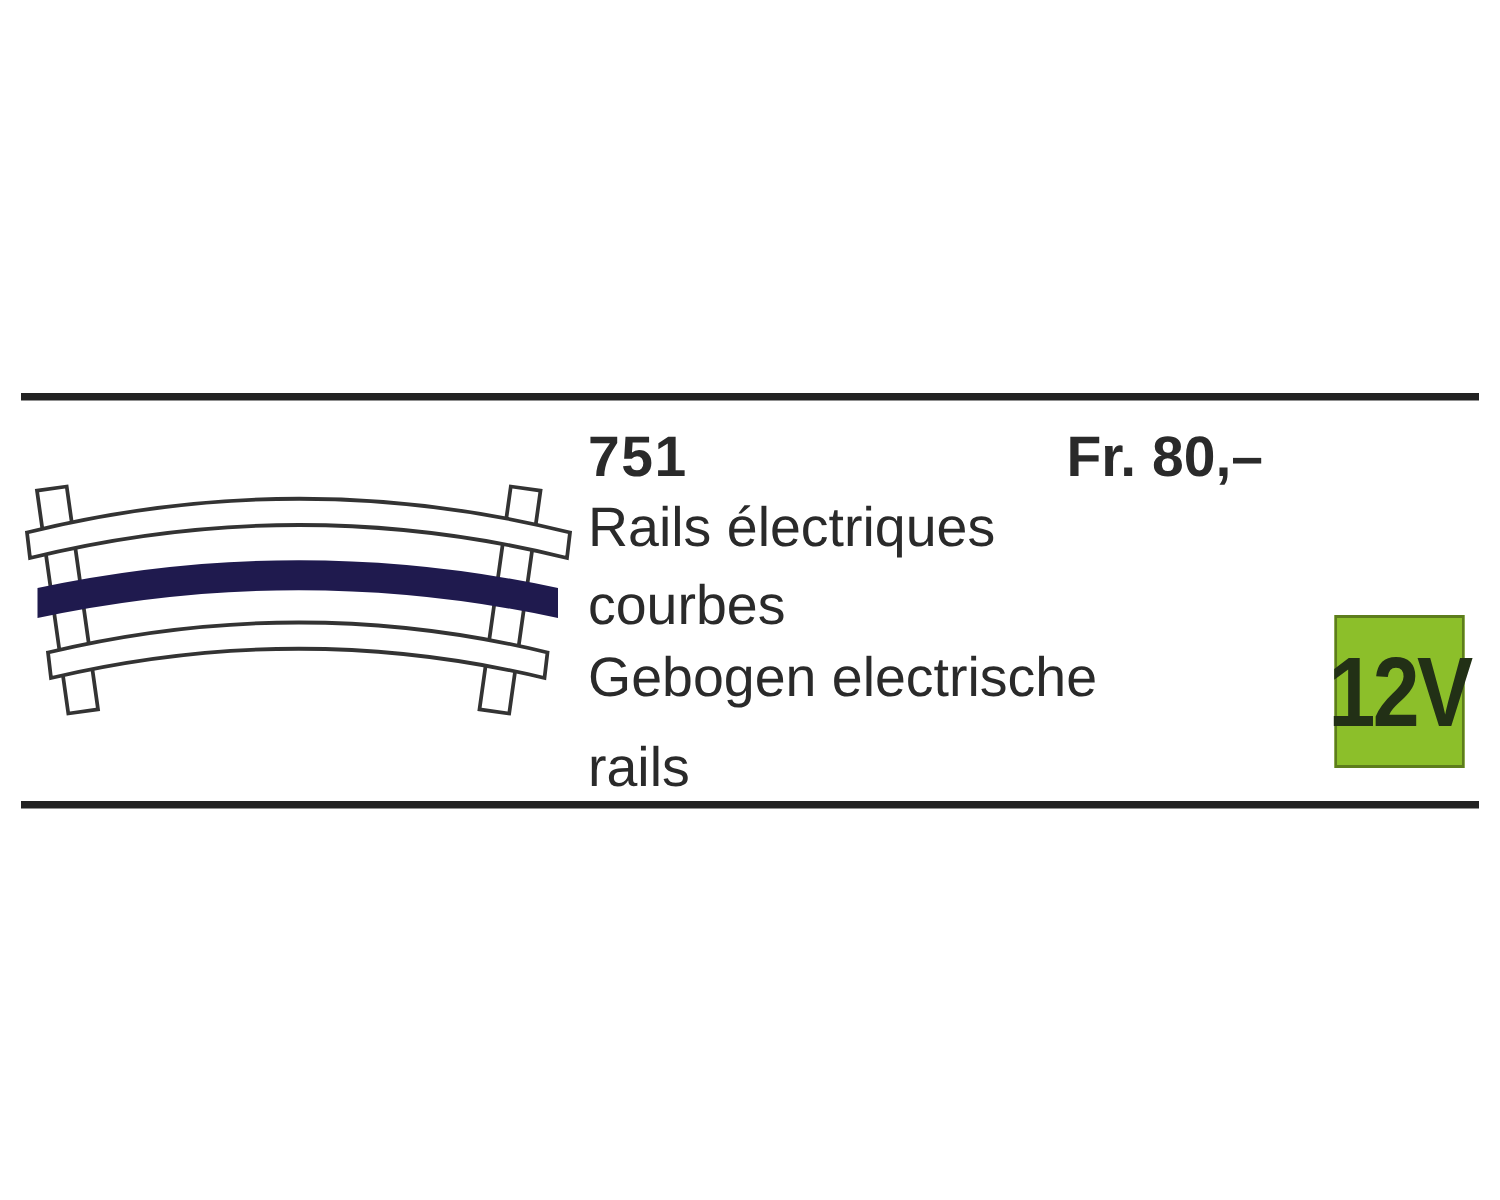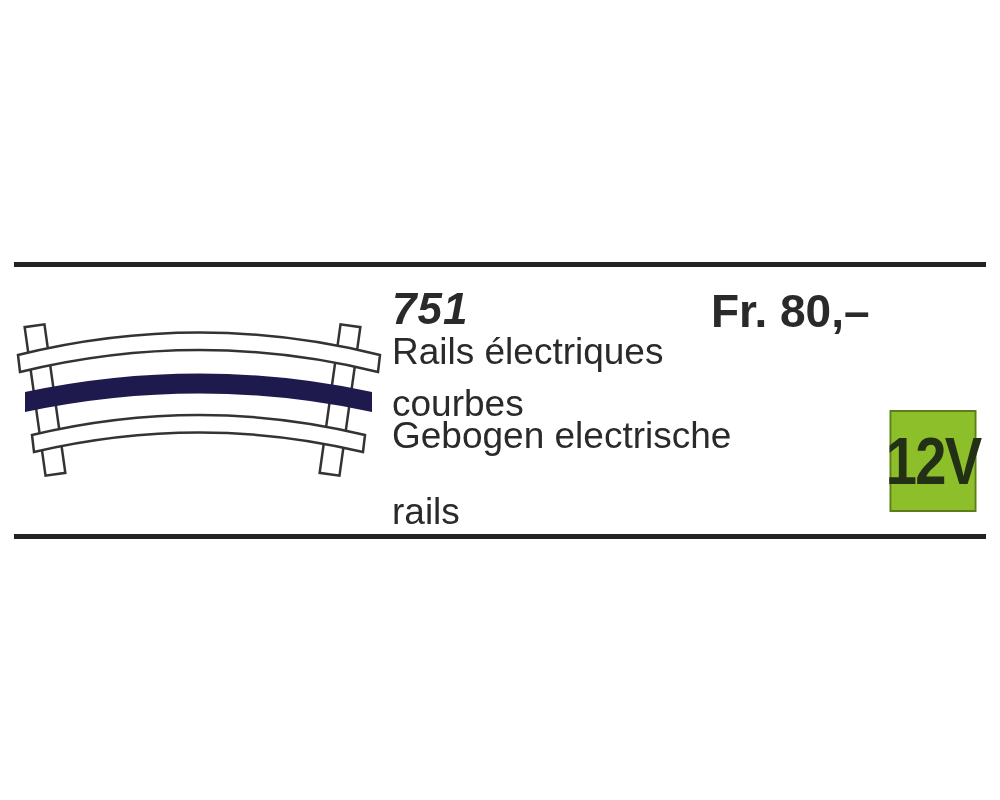--- a/index.html
+++ b/index.html
@@ -2,22 +2,22 @@
 <html><head>
 <meta charset="utf-8">
 <style>
   html, body { margin:0; padding:0; }
   body { width:1000px; height:800px; background:#ffffff; position:relative; overflow:hidden;
          font-family:"Liberation Sans", sans-serif; color:#2a2a2a; }
   .rule { position:absolute; left:14px; width:972px; height:5px; background:#222; }
   .rule.top { top:262px; }
   .rule.bottom { top:534px; }
   .track { position:absolute; left:10px; top:320px; width:380px; height:160px; }
-  .num { position:absolute; left:392px; top:284px; font-size:44px; font-weight:bold; letter-spacing:1px;font-style:italic; }
-  .price { position:absolute; left:711px; top:284px; font-size:46px; font-weight:bold; }
+  .num { position:absolute; left:392px; top:284px; font-size:38px; font-weight:bold; letter-spacing:1px; }
+  .price { position:absolute; left:711px; top:284px; font-size:38px; font-weight:bold; }
   .desc { position:absolute; left:392px; font-size:37px; line-height:44px; }
   .badge { position:absolute; left:882px; top:410px; width:102px; height:102px; background:#8cbf2a;
            border:2px solid #5d7d1c; box-sizing:border-box; display:flex; align-items:center; justify-content:center;
            font-weight:bold; font-size:66px; color:#223016; letter-spacing:-2px; transform:scaleX(0.85); }
 </style>
 </head>
 <body>
 
 <div class="rule top"></div>
 
@@ -32,18 +32,18 @@
     <path d="M22 115 Q190 75 355 115 L353 132 Q190 93 24 132 Z"></path>
   </g>
 
   <path d="M15 72 Q190 35 362 72 L362 92 Q190 55 15 92 Z" fill="#1f1a4e"></path>
 </svg>
 
 <div class="num">751</div>
 <div class="price">Fr. 80,–</div>
 <div class="desc" style="top:330px">Rails électriques</div>
 <div class="desc" style="top:382px">courbes</div>
-<div class="desc" style="top:414px">Gebogen electrische</div>
+<div class="desc" style="top:430px">Gebogen electrische</div>
 <div class="desc" style="top:490px">rails</div>
 
 <div class="badge">12V</div>
 
 <div class="rule bottom"></div>
 
 </body></html>

